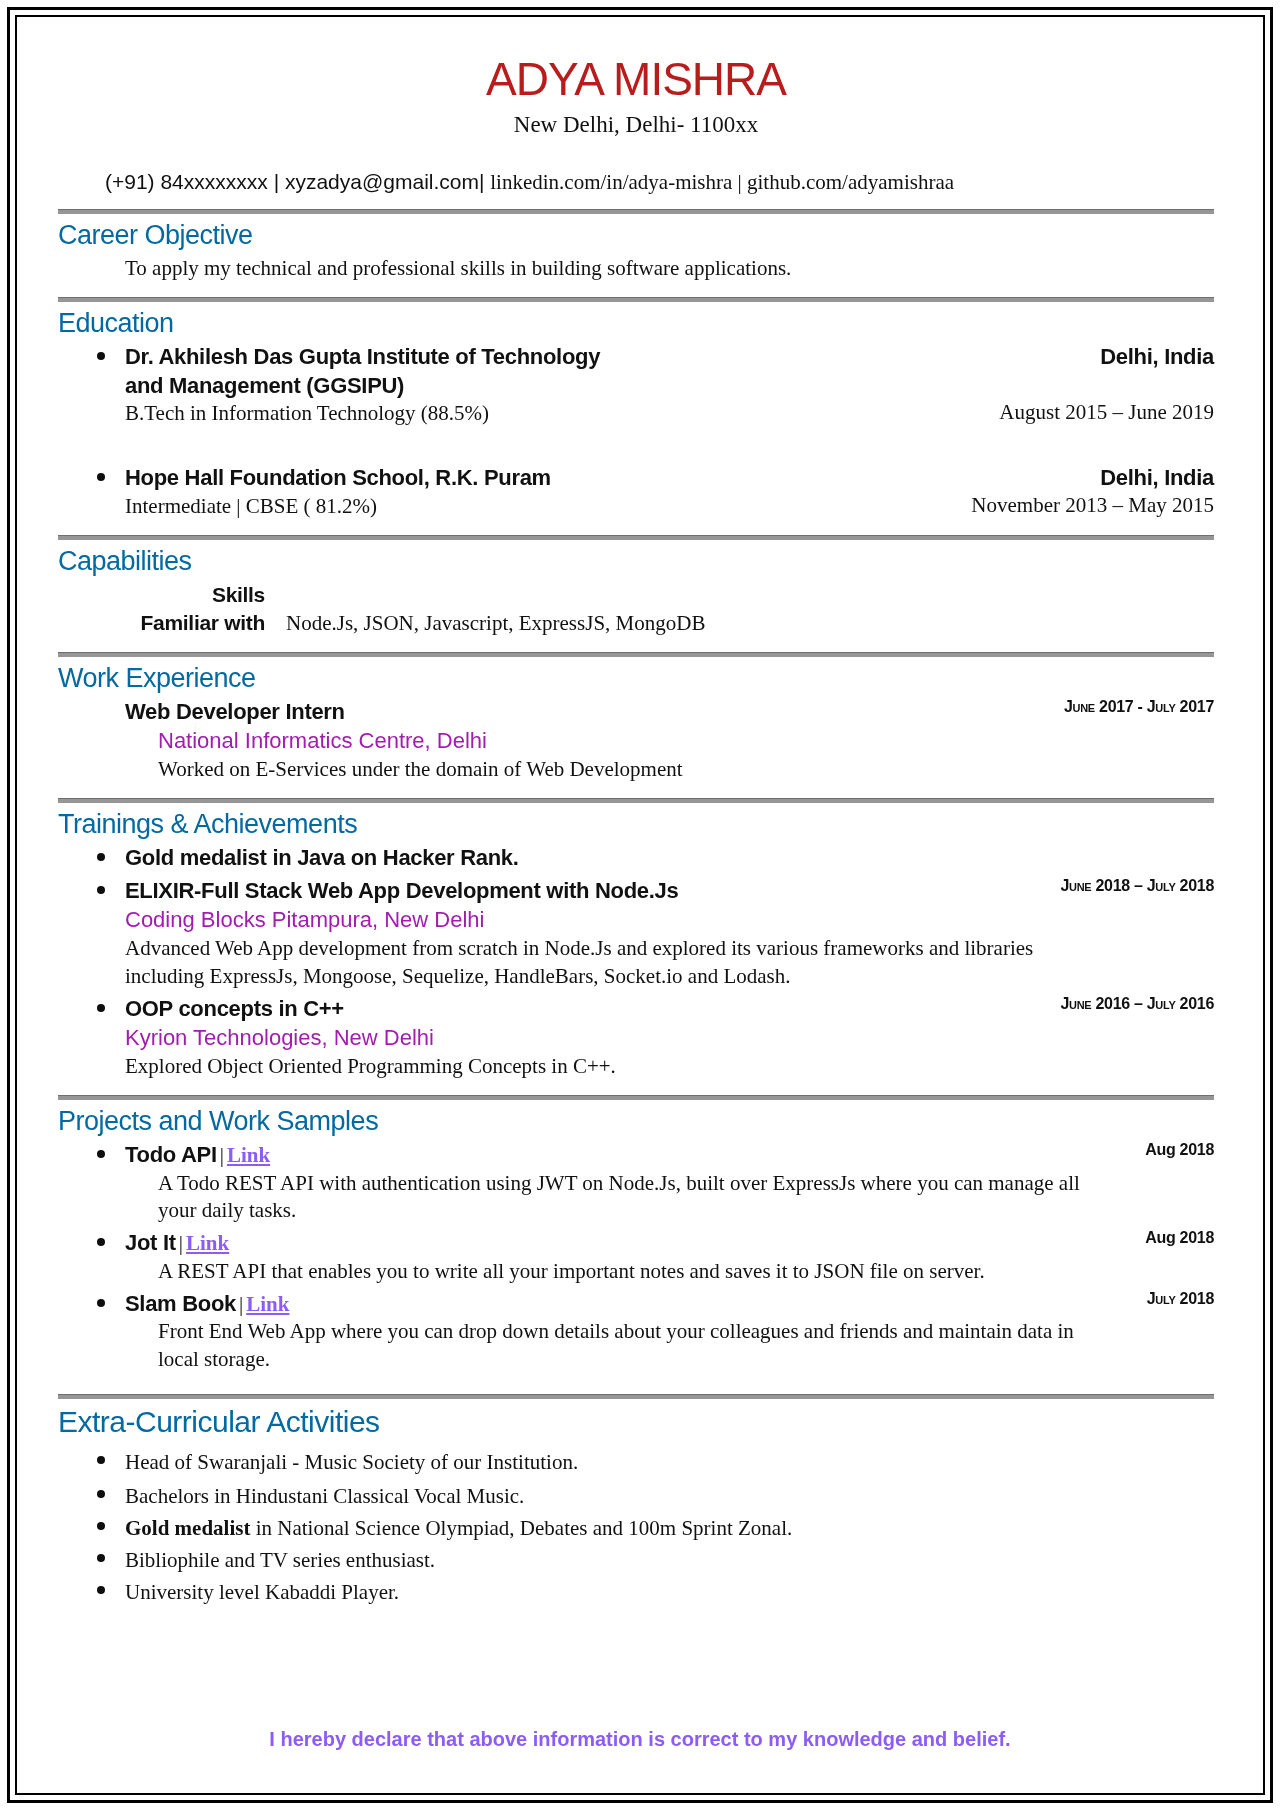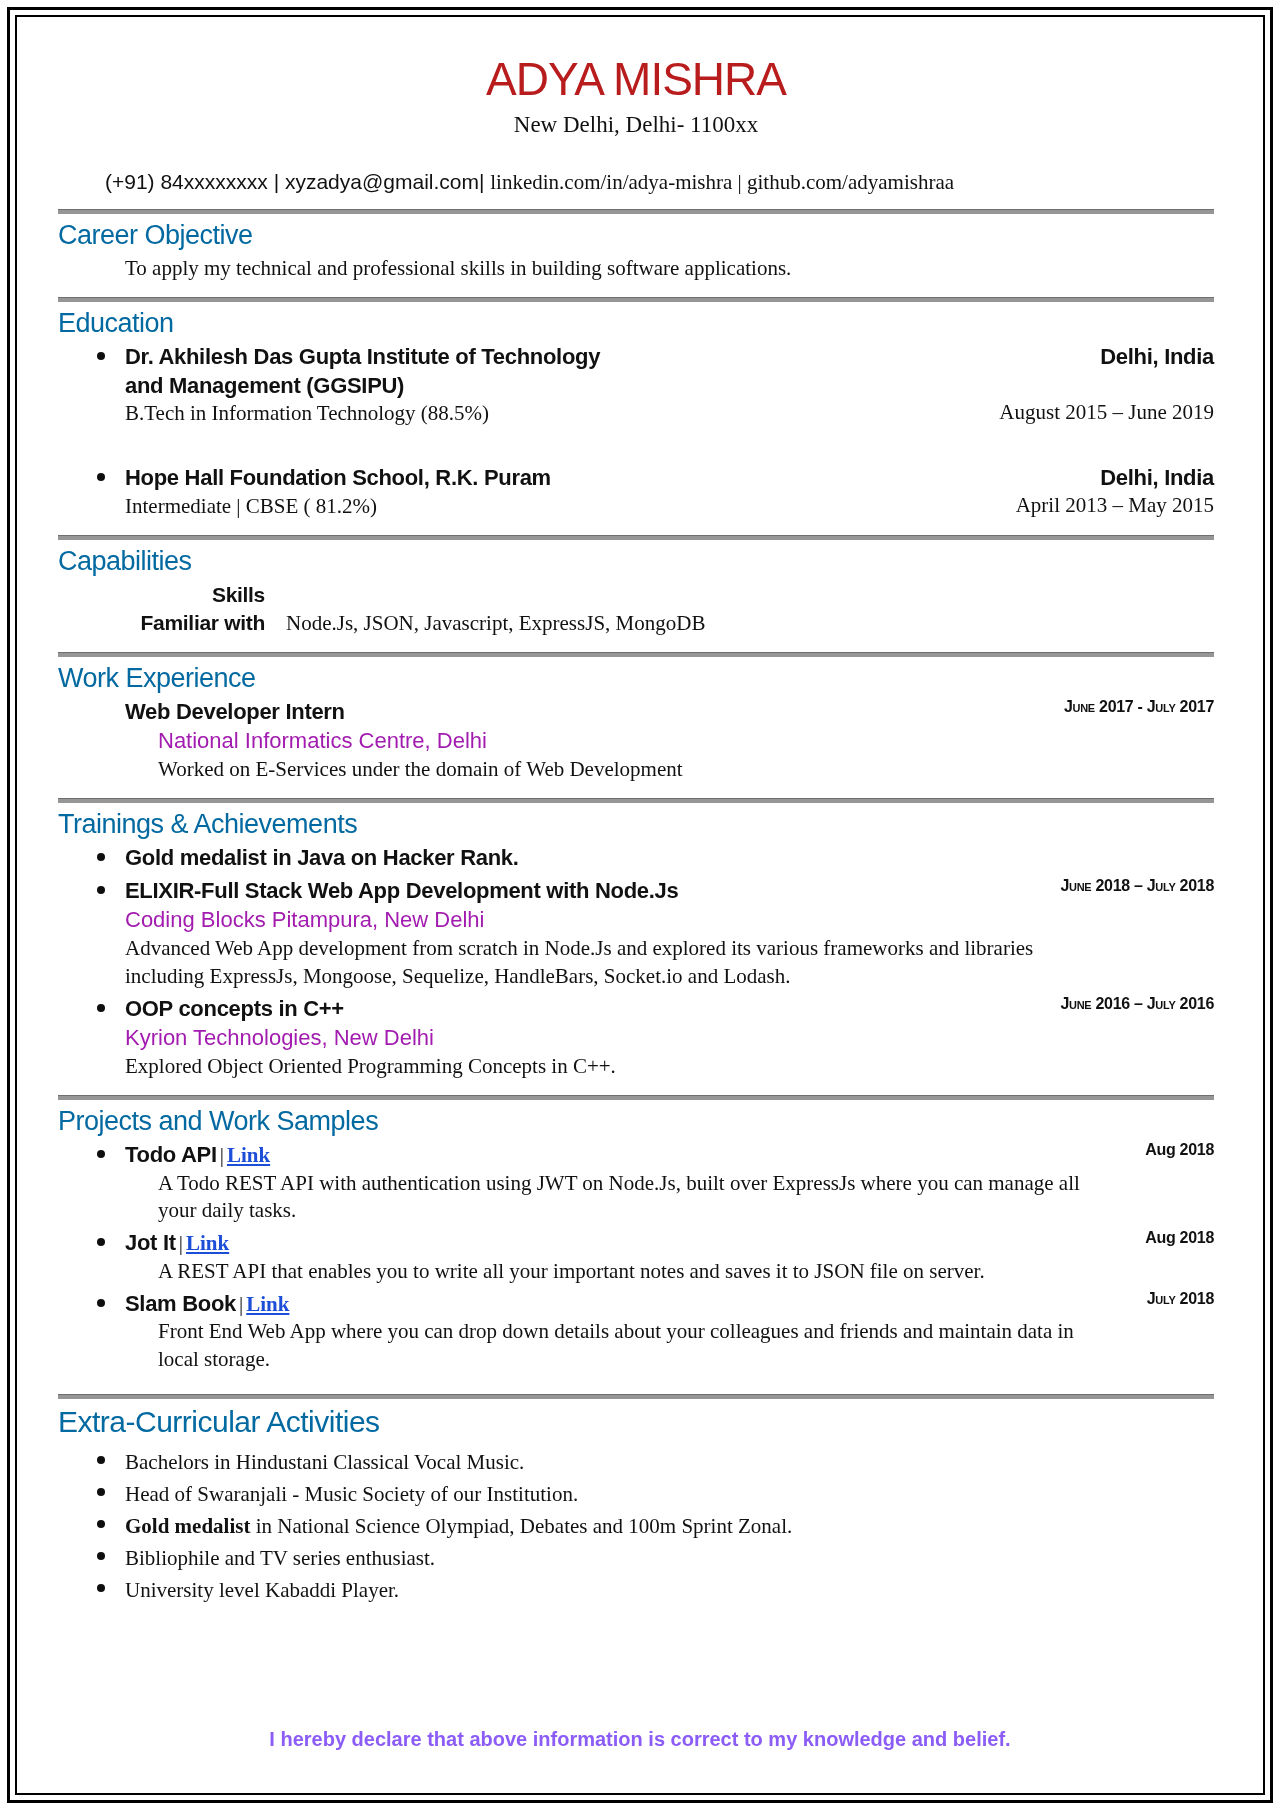--- a/index.html
+++ b/index.html
@@ -47,21 +47,21 @@
   .edu-entry{margin-top:4px;}
   .edu-entry.second{margin-top:36px;}
   .cap-row{display:flex;align-items:baseline;line-height:1.35;}
   .cap-label{width:207px;text-align:right;font-size:21px;}
   .cap-value{margin-left:21px;font-size:21px;}
 
   .tr-desc{max-width:912px;}
   .pr-desc{max-width:922px;}
 
   .link-word{font-weight:bold;text-decoration:underline;font-size:21px;
-             font-family:"Liberation Serif",serif;color:#1d4ed8;cursor:pointer;text-align:right;}
+             font-family:"Liberation Serif",serif;color:#8b5cf6;cursor:pointer;text-align:right;}
   .sep{font-weight:normal;font-family:"Liberation Serif",serif;font-size:21px;padding:0 3px;}
 
   .declaration{position:absolute;left:0;right:0;top:1728px;text-align:center;
                font-family:"Liberation Sans",sans-serif;font-weight:bold;font-size:20px;color:#8b5cf6;}
 
   .mt4{margin-top:4px;} .mb6{margin-bottom:6px;}
 </style>
 </head>
 <body>
 
@@ -99,21 +99,21 @@
 
   <div class="edu-entry second">
     <div class="split">
       <div class="bullet">
         <div class="bold-sans title-sans indent67">Hope Hall Foundation School, R.K. Puram</div>
       </div>
       <div class="bold-sans title-sans">Delhi, India</div>
     </div>
     <div class="split">
       <div class="serif-text indent67">Intermediate | CBSE ( 81.2%)</div>
-      <div class="date-serif">April 2013 – May 2015</div>
+      <div class="date-serif">November 2013 – May 2015</div>
     </div>
   </div>
 
   <div class="divider"></div>
   <h2>Capabilities</h2>
   <div class="cap-row">
     <div class="cap-label bold-sans">Skills</div>
   </div>
   <div class="cap-row mb6">
     <div class="cap-label bold-sans">Familiar with</div>
@@ -183,27 +183,27 @@
         <span class="bold-sans title-sans">Slam Book</span><span class="sep">|</span><span class="link-word">Link</span>
       </div>
       <div class="date-sans sc">July 2018</div>
     </div>
     <div class="serif-text indent100 pr-desc mb6">Front End Web App where you can drop down details about your colleagues and friends and maintain data in local storage.</div>
   </div>
 
   <div class="divider" style="margin-top:20px;"></div>
   <h2 style="font-size:30px;margin-bottom:8px;">Extra-Curricular Activities</h2>
 
+  <div class="bullet">
+    <div class="serif-text indent67" style="line-height:1.52;">Head of Swaranjali - Music Society of our Institution.</div>
+  </div>
   <div class="bullet" style="margin-top:2px;">
     <div class="serif-text indent67" style="line-height:1.52;">Bachelors in Hindustani Classical Vocal Music.</div>
   </div>
   <div class="bullet">
-    <div class="serif-text indent67" style="line-height:1.52;">Head of Swaranjali - Music Society of our Institution.</div>
-  </div>
-  <div class="bullet">
     <div class="serif-text indent67" style="line-height:1.52;"><b>Gold medalist</b><span> in National Science Olympiad, Debates and 100m Sprint Zonal.</span></div>
   </div>
   <div class="bullet">
     <div class="serif-text indent67" style="line-height:1.52;">Bibliophile and TV series enthusiast.</div>
   </div>
   <div class="bullet">
     <div class="serif-text indent67" style="line-height:1.52;">University level Kabaddi Player.</div>
   </div>
 
 </div>

